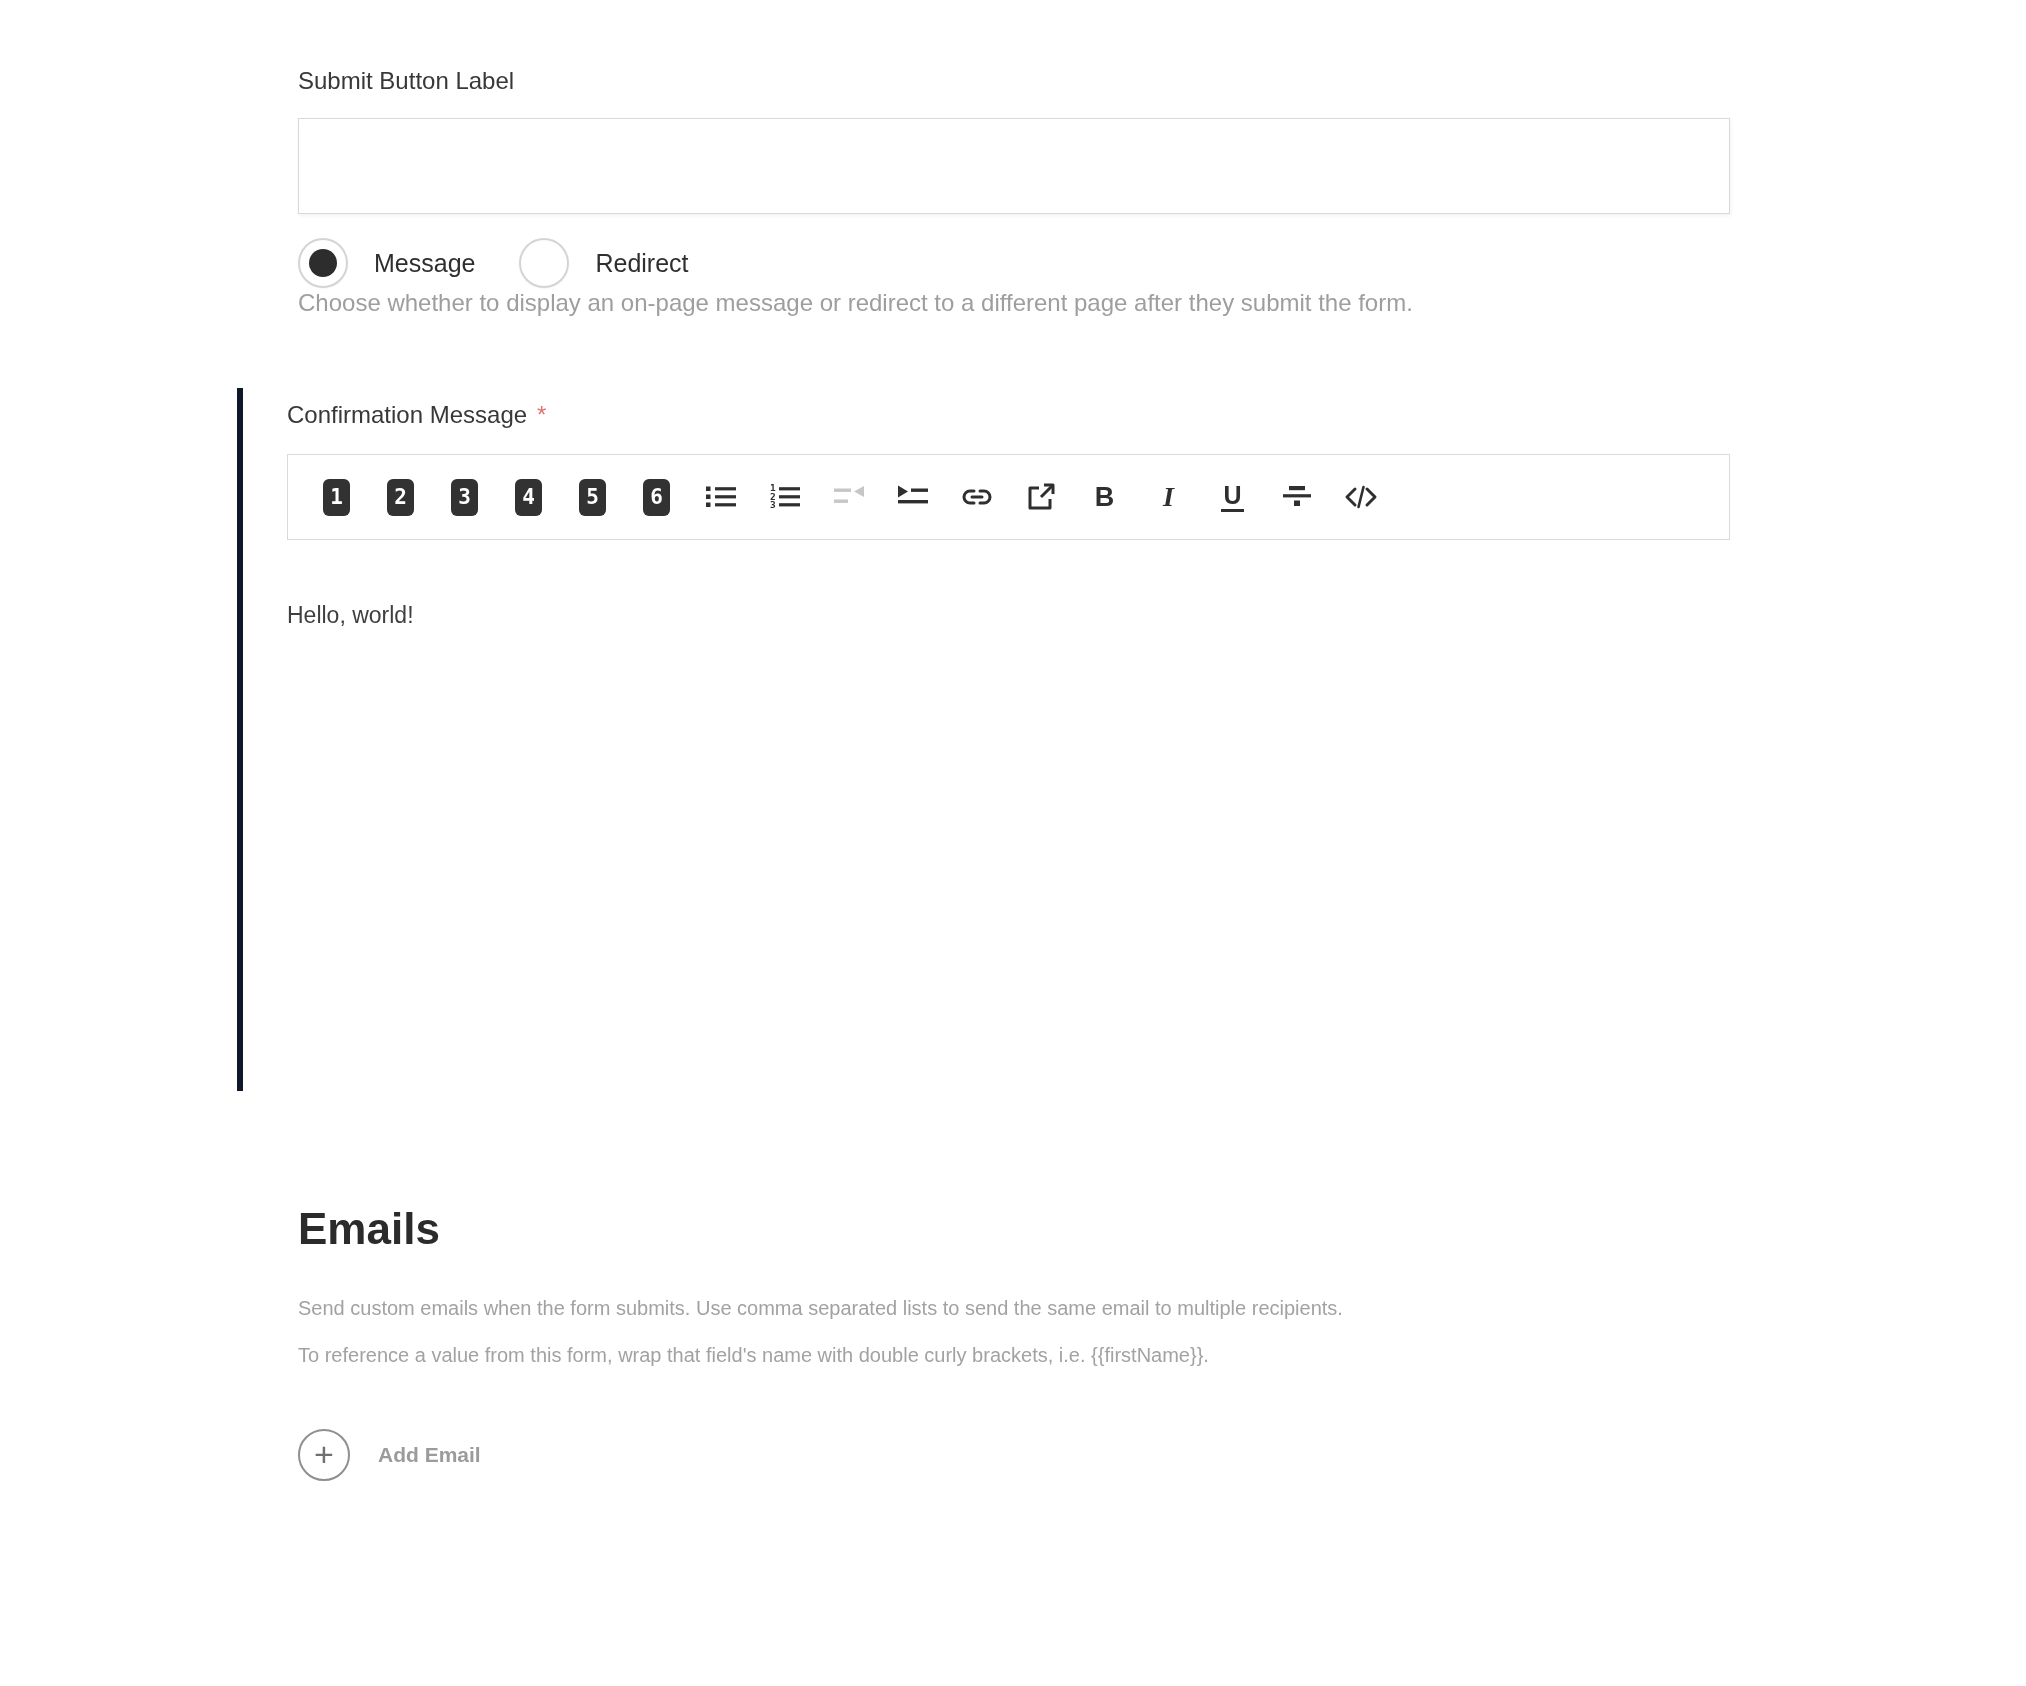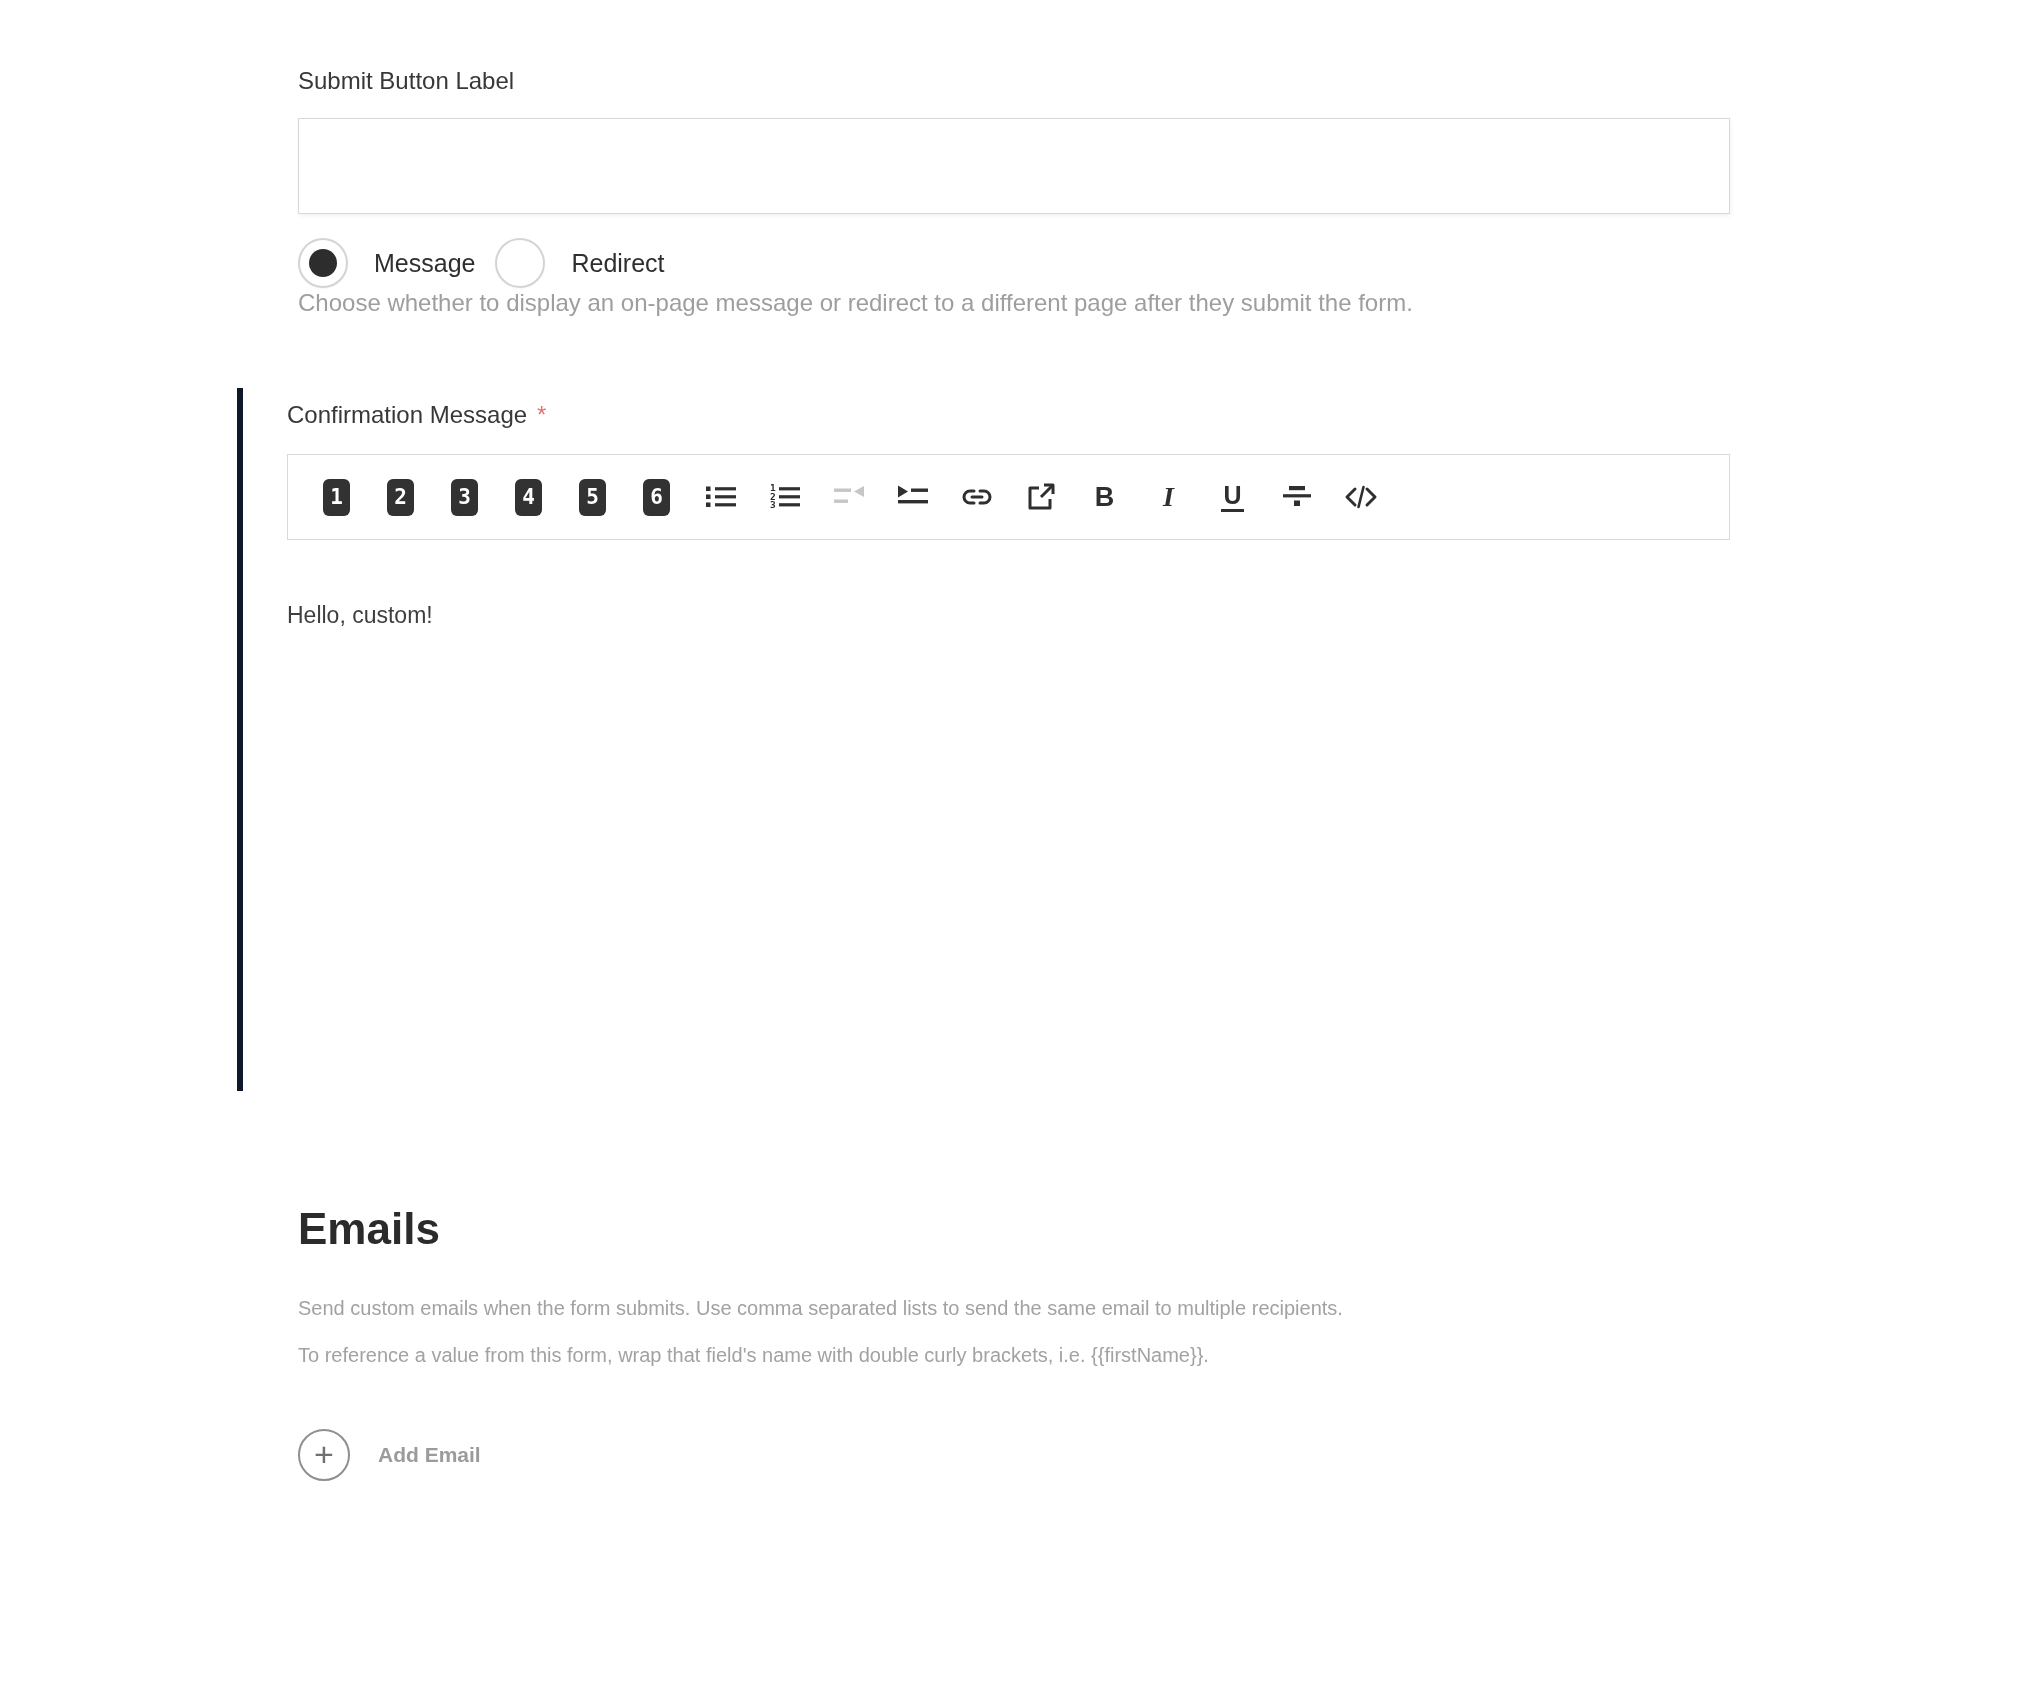--- a/index.html
+++ b/index.html
@@ -18,21 +18,21 @@
 
   .text-input {
     margin-top:22px; width:100%; height:96px;
     border:1px solid #d8d8d8; background:#fff;
     box-shadow:1px 2px 4px rgba(0,0,0,0.05);
     font-size:24px; padding:0 24px; color:#383838; outline:none; display:block;
   }
 
   .section-gap-lg { margin-top:68px; }
 
-  .radio-row { margin-top:24px; display:flex; align-items:center; gap:20px; }
+  .radio-row { margin-top:24px; display:flex; align-items:center; gap:44px; }
   .radio-option { display:flex; align-items:center; gap:26px; cursor:pointer; }
   .radio-circle {
     width:50px; height:50px; border-radius:50%;
     border:2px solid #d4d4d4; background:#fff;
     display:flex; align-items:center; justify-content:center;
     box-shadow:0 1px 2px rgba(0,0,0,0.04);
   }
   .radio-dot { width:28px; height:28px; border-radius:50%; background:#2d2d2d; }
   .radio-label { font-size:25px; color:#2f2f2f; }
 
@@ -220,21 +220,21 @@
       <button class="tb-btn">
         <svg class="ic" width="34" height="34" viewBox="0 0 34 34" fill="none" stroke="#2f2f2f" stroke-width="3" stroke-linecap="round" stroke-linejoin="round">
           <path d="M11 9l-8 8 8 8"></path>
           <path d="M23 9l8 8-8 8"></path>
           <line x1="19.5" y1="7" x2="14.5" y2="27" stroke-width="2.6"></line>
         </svg>
       </button>
     </div>
 
     <div class="editor-area">
-      <div>Hello, custom!</div>
+      <div>Hello, world!</div>
     </div>
   </div>
 
   <h2 class="emails-title">Emails</h2>
 
   <div class="emails-desc">
     <div>Send custom emails when the form submits. Use comma separated lists to send the same email to multiple recipients.</div>
     <div>To reference a value from this form, wrap that field's name with double curly brackets, i.e. {{firstName}}.</div>
   </div>
 

